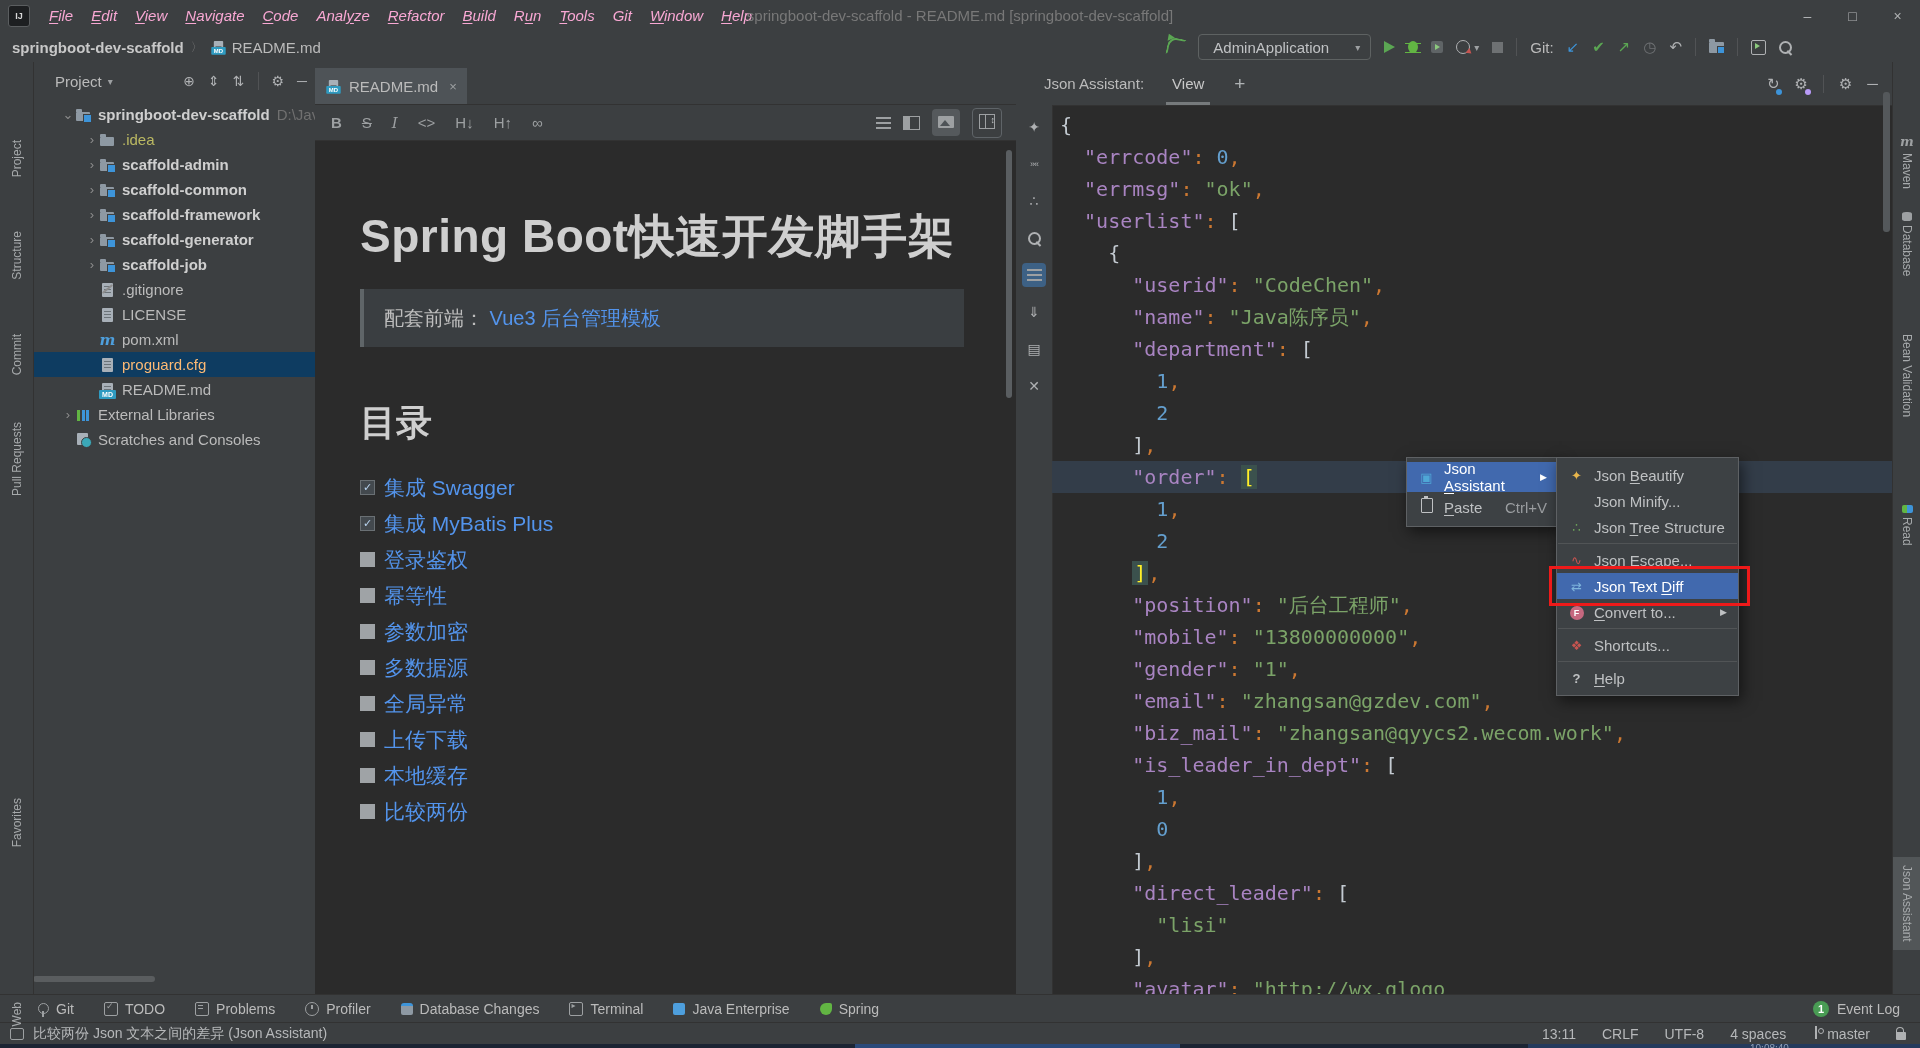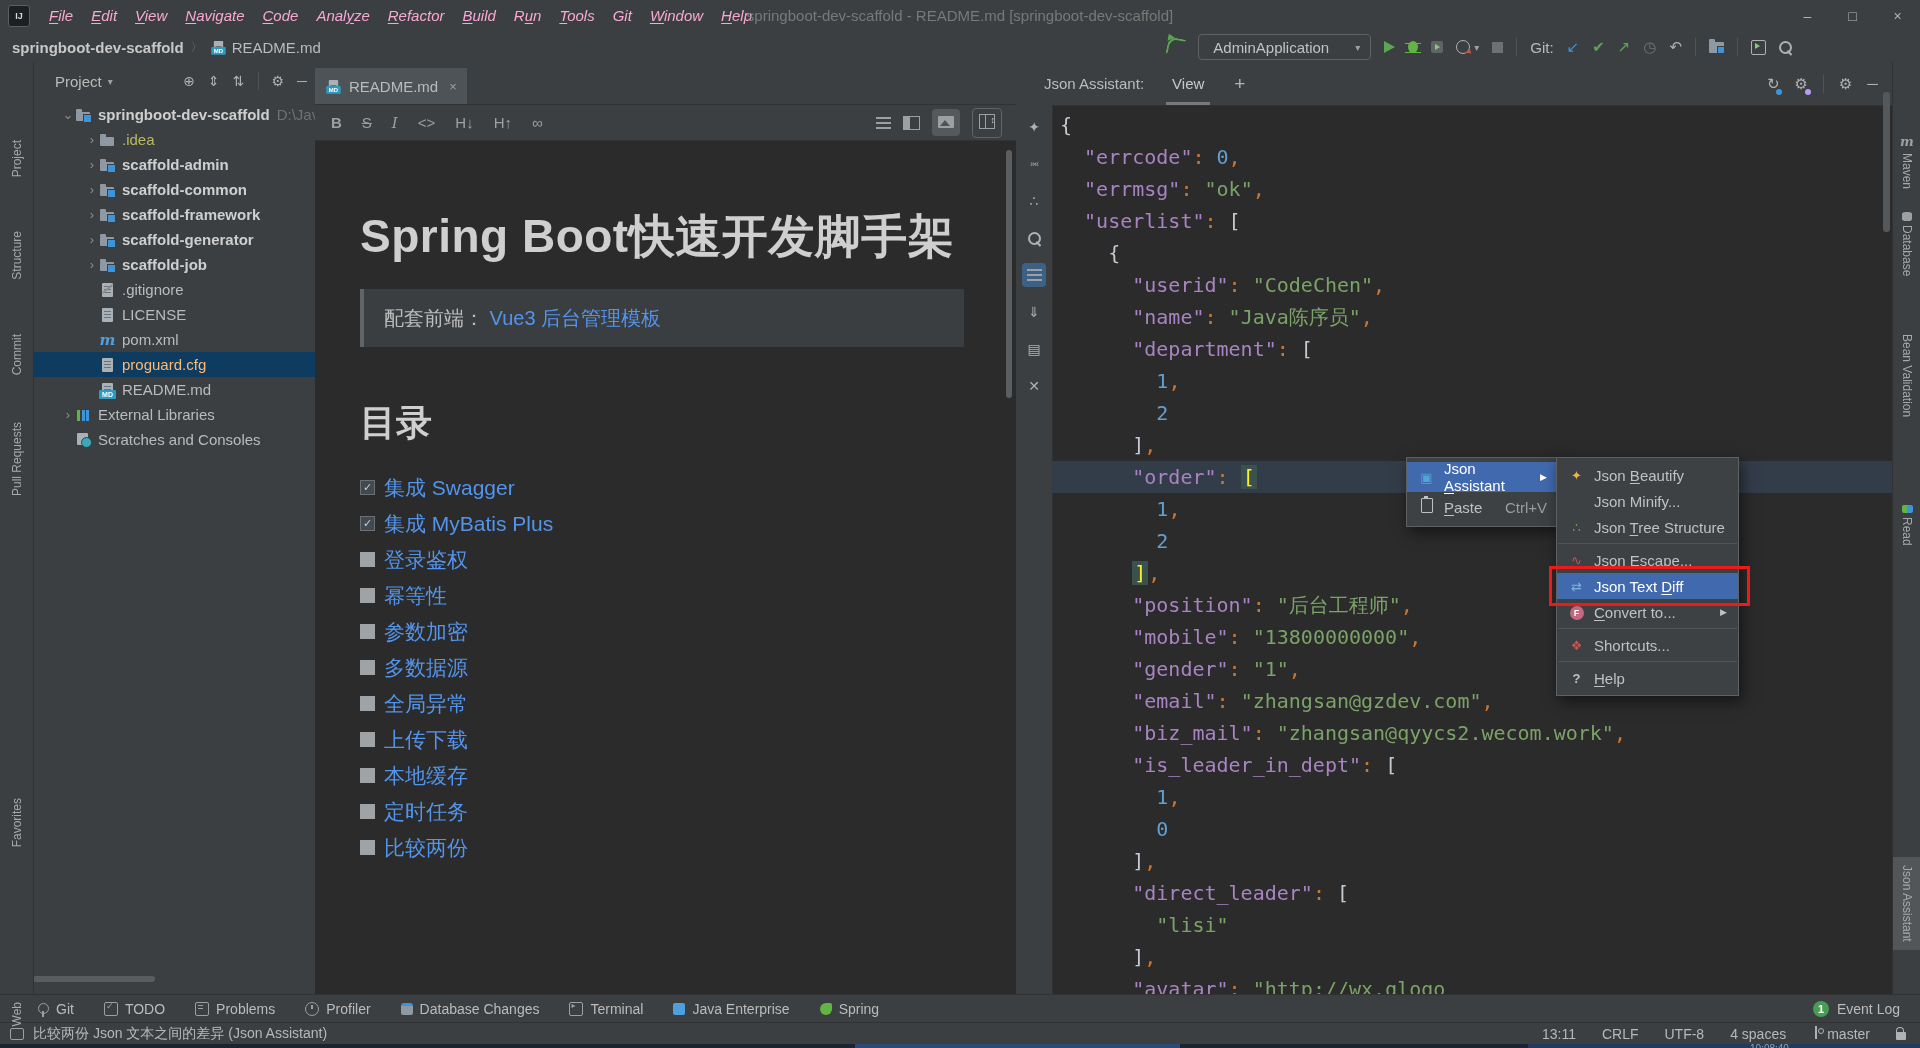--- a/index.html
+++ b/index.html
@@ -461,24 +461,20 @@
           <div class="md-item">
             <span class="cb"></span>
             <span class="mlink">上传下载</span>
           </div>
           <div class="md-item">
             <span class="cb"></span>
             <span class="mlink">本地缓存</span>
           </div>
           <div class="md-item">
             <span class="cb"></span>
-            <span class="mlink">定时任务</span>
-          </div>
-          <div class="md-item">
-            <span class="cb"></span>
             <span class="mlink">比较两份</span>
           </div>
         </div>
     </div>
     <div id="ed-vscroll"></div>
   </div>
 
   <div id="jp">
     <div id="jp-head">
       <span id="jp-title">Json Assistant:</span>

